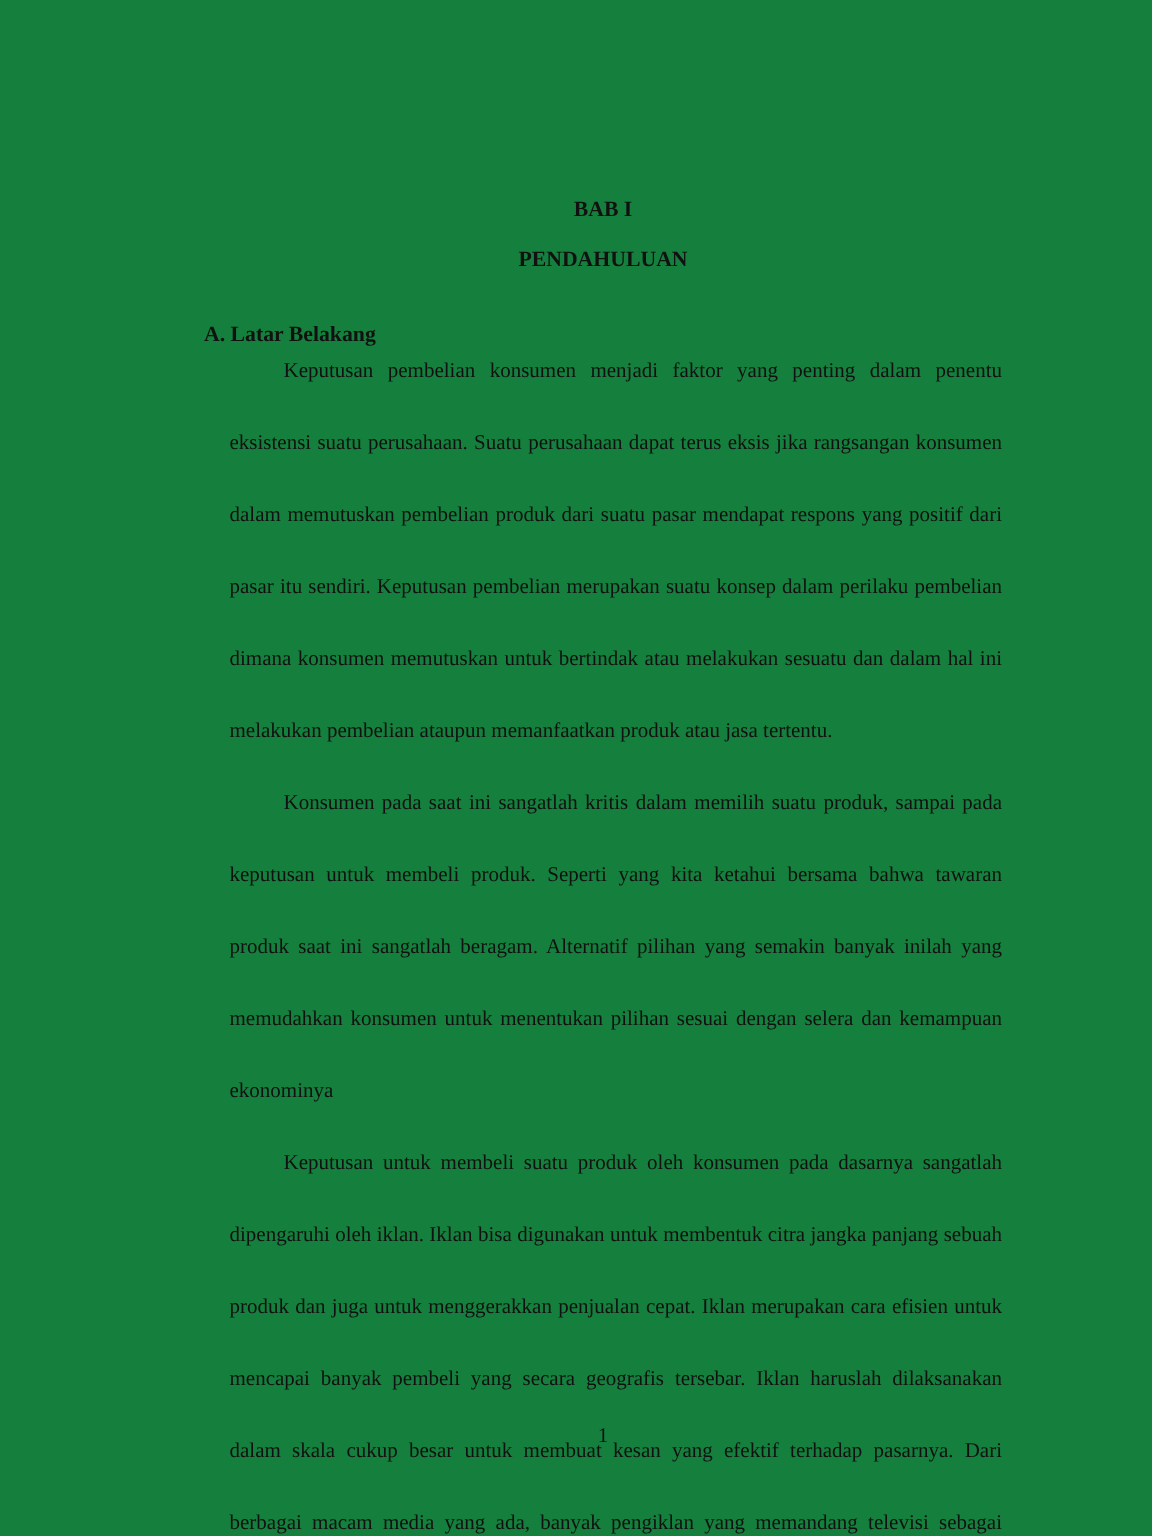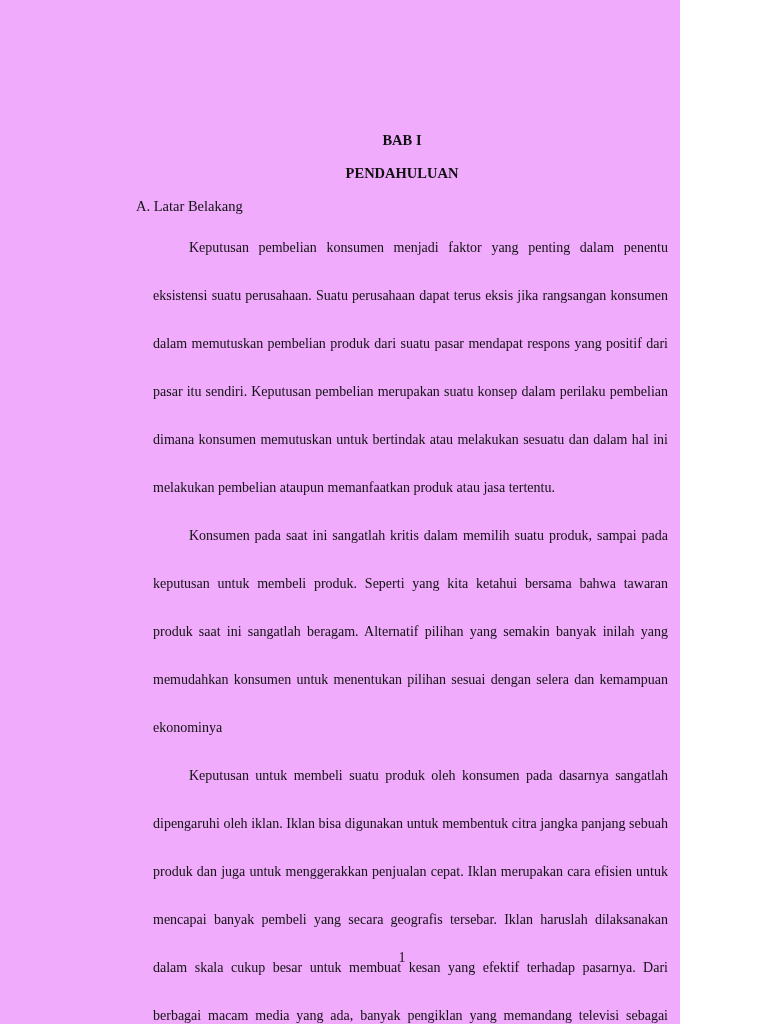--- a/index.html
+++ b/index.html
@@ -11,41 +11,41 @@
       width: 768px;
       height: 1024px;
       position: relative;
       overflow: hidden;
       font-family: "Liberation Serif", "DejaVu Serif", serif;
       color: #111111;
     }
     .page {
       position: absolute;
       left: 0; top: 0;
-      width: 680px;
+      width: 768px;
       height: 1024px;
-      background: #f0abfc;
+      background: #15803d;
     }
     .chapter-title {
       position: absolute;
       left: 0;
       width: 804px;
       text-align: center;
       font-weight: bold;
       font-size: 14.5px;
       line-height: 18px;
       margin: 0;
     }
     #chapter-number { top: 131px; }
     #chapter-name { top: 164px; }
     .section-heading {
       position: absolute;
       left: 136px;
-      top: 197px;
-      font-weight: normal;
+      top: 214px;
+      font-weight: bold;
       font-size: 14.5px;
       line-height: 18px;
       margin: 0;
     }
     .body-text {
       position: absolute;
       left: 153px;
       top: 224px;
       width: 515px;
     }

